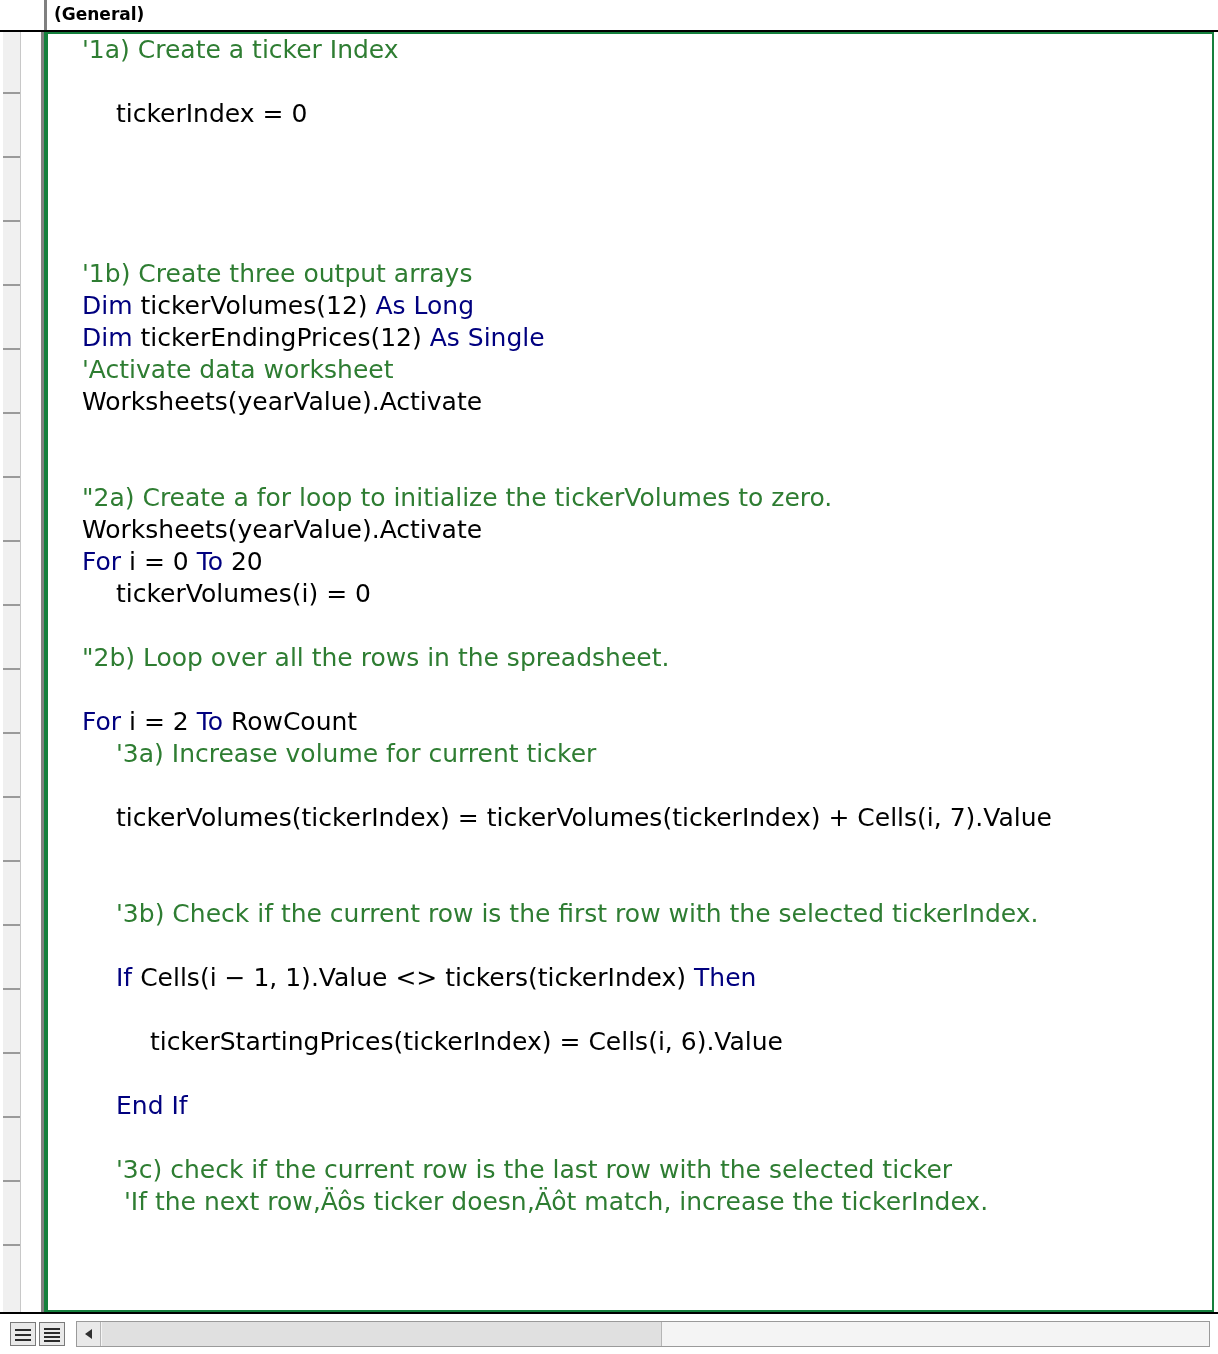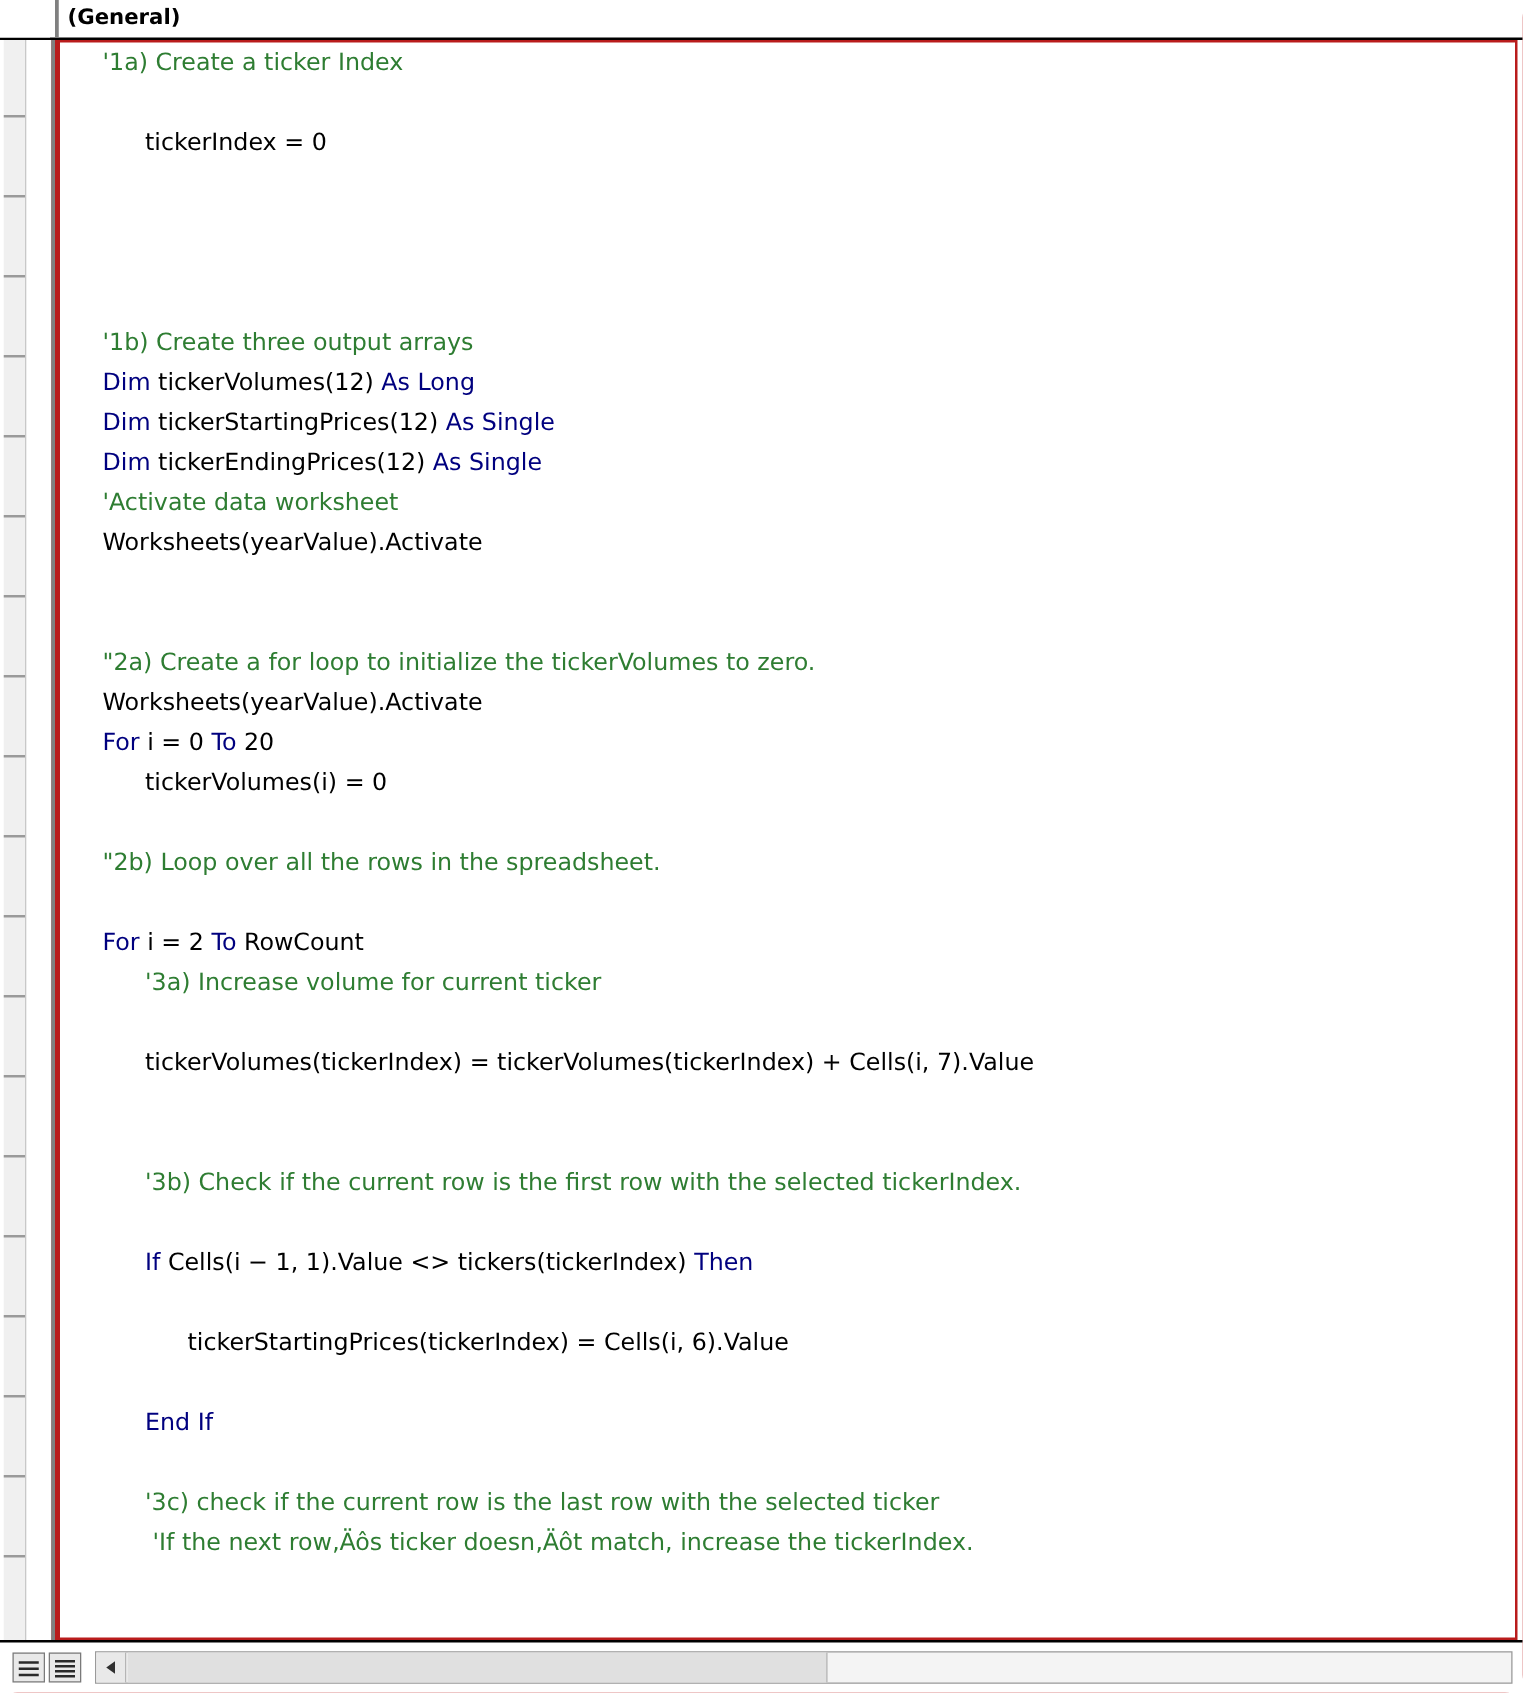--- a/index.html
+++ b/index.html
@@ -11,22 +11,21 @@
     width: 1218px;
     height: 1354px;
     font-family: "DejaVu Sans", sans-serif;
     overflow: hidden;
   }
   .vbe-window {
     position: relative;
     width: 1218px;
     height: 1354px;
     box-sizing: border-box;
-    background: #b91c1c;
-    border-radius: 14px;
+    background: #15803d;
   }
 
   
   .topbar {
     position: absolute;
     left: 0;
     top: 0;
     width: 1218px;
     height: 32px;
     background: #ffffff;
@@ -101,21 +100,21 @@
     top: 34px;
     right: 6px;
     bottom: 44px;
     overflow: hidden;
     background: #ffffff;
   }
   .code-line {
     height: 32px;
     line-height: 32px;
     font-family: "DejaVu Sans", sans-serif;
-    font-size: 19px;
+    font-size: 25px;
     color: #000000;
     white-space: pre;
   }
   .code-line.blank { height: 32px; }
   .kw { color: #00007f; }
   .cm { color: #2e7d32; }
   .tx { color: #000000; }
 
   
   .bottombar {
@@ -244,21 +243,20 @@
   <div class="code-area" id="code-area">
       <div class="code-line" style="padding-left: 34px;"><span class="cm">'1a) Create a ticker Index</span></div>
       <div class="code-line blank" style="padding-left: 0px;"></div>
       <div class="code-line" style="padding-left: 68px;"><span class="tx">tickerIndex = 0</span></div>
       <div class="code-line blank" style="padding-left: 0px;"></div>
       <div class="code-line blank" style="padding-left: 0px;"></div>
       <div class="code-line blank" style="padding-left: 0px;"></div>
       <div class="code-line blank" style="padding-left: 0px;"></div>
       <div class="code-line" style="padding-left: 34px;"><span class="cm">'1b) Create three output arrays</span></div>
       <div class="code-line" style="padding-left: 34px;"><span class="kw">Dim </span><span class="tx">tickerVolumes(12) </span><span class="kw">As Long</span></div>
-      <div class="code-line" style="padding-left: 34px;"><span class="kw">Dim </span><span class="tx">tickerStartingPrices(12) </span><span class="kw">As Single</span></div>
       <div class="code-line" style="padding-left: 34px;"><span class="kw">Dim </span><span class="tx">tickerEndingPrices(12) </span><span class="kw">As Single</span></div>
       <div class="code-line" style="padding-left: 34px;"><span class="cm">'Activate data worksheet</span></div>
       <div class="code-line" style="padding-left: 34px;"><span class="tx">Worksheets(yearValue).Activate</span></div>
       <div class="code-line blank" style="padding-left: 0px;"></div>
       <div class="code-line blank" style="padding-left: 0px;"></div>
       <div class="code-line" style="padding-left: 34px;"><span class="cm">"2a) Create a for loop to initialize the tickerVolumes to zero.</span></div>
       <div class="code-line" style="padding-left: 34px;"><span class="tx">Worksheets(yearValue).Activate</span></div>
       <div class="code-line" style="padding-left: 34px;"><span class="kw">For </span><span class="tx">i = 0 </span><span class="kw">To </span><span class="tx">20</span></div>
       <div class="code-line" style="padding-left: 68px;"><span class="tx">tickerVolumes(i) = 0</span></div>
       <div class="code-line blank" style="padding-left: 0px;"></div>

